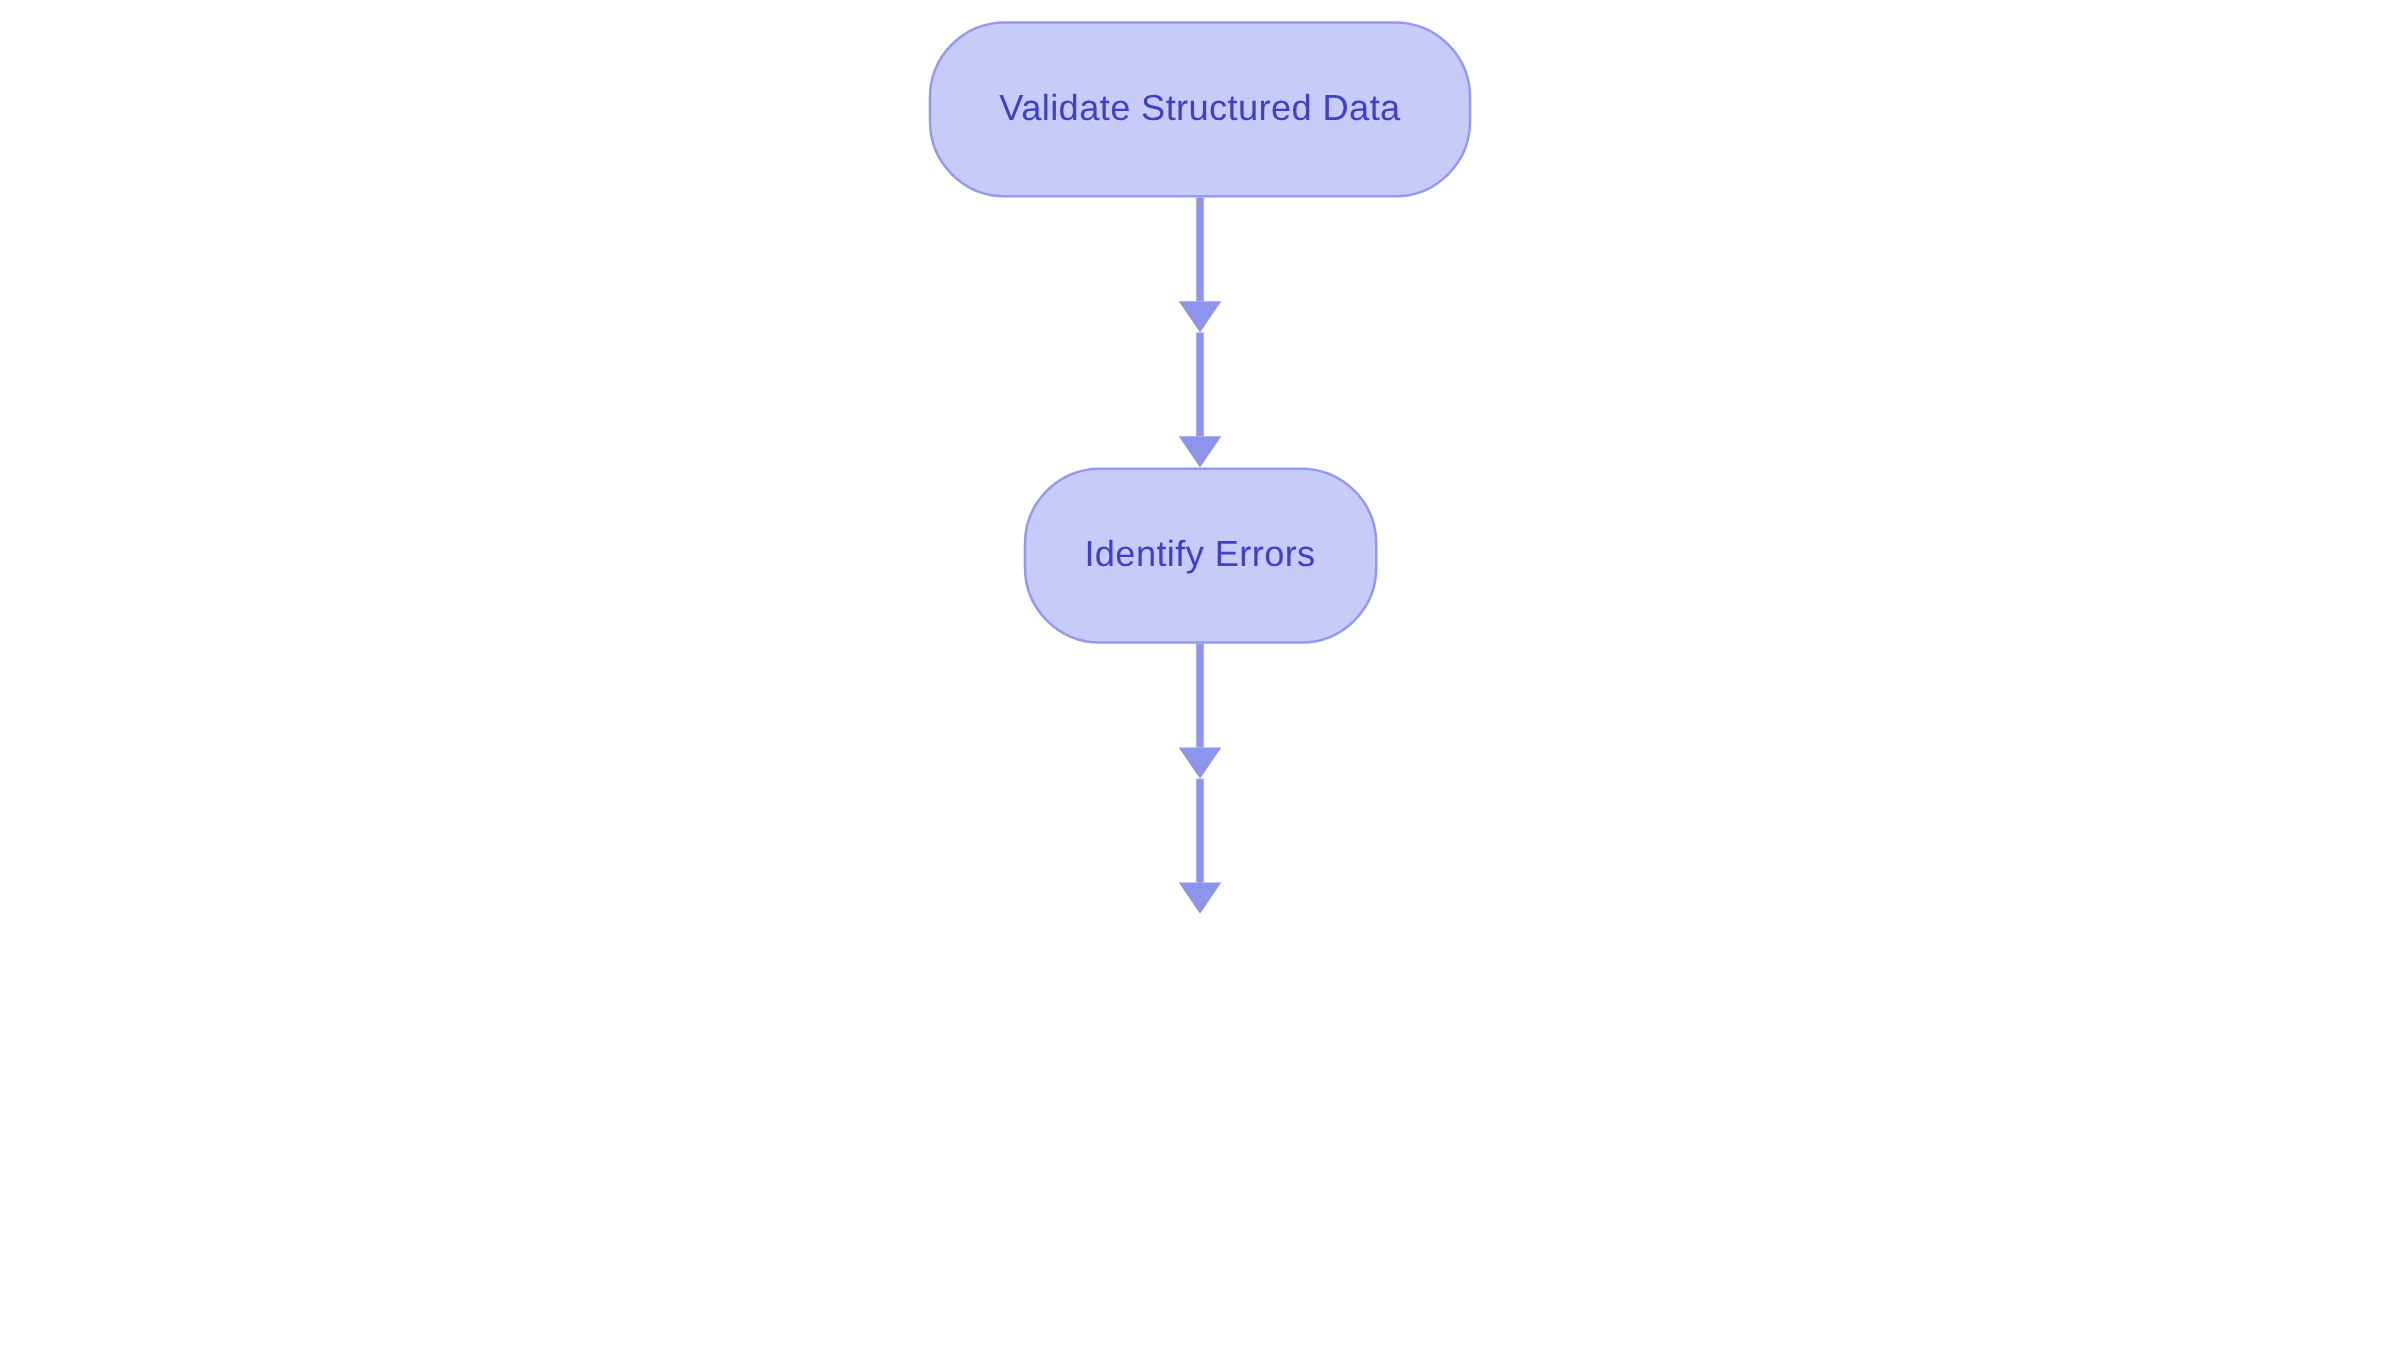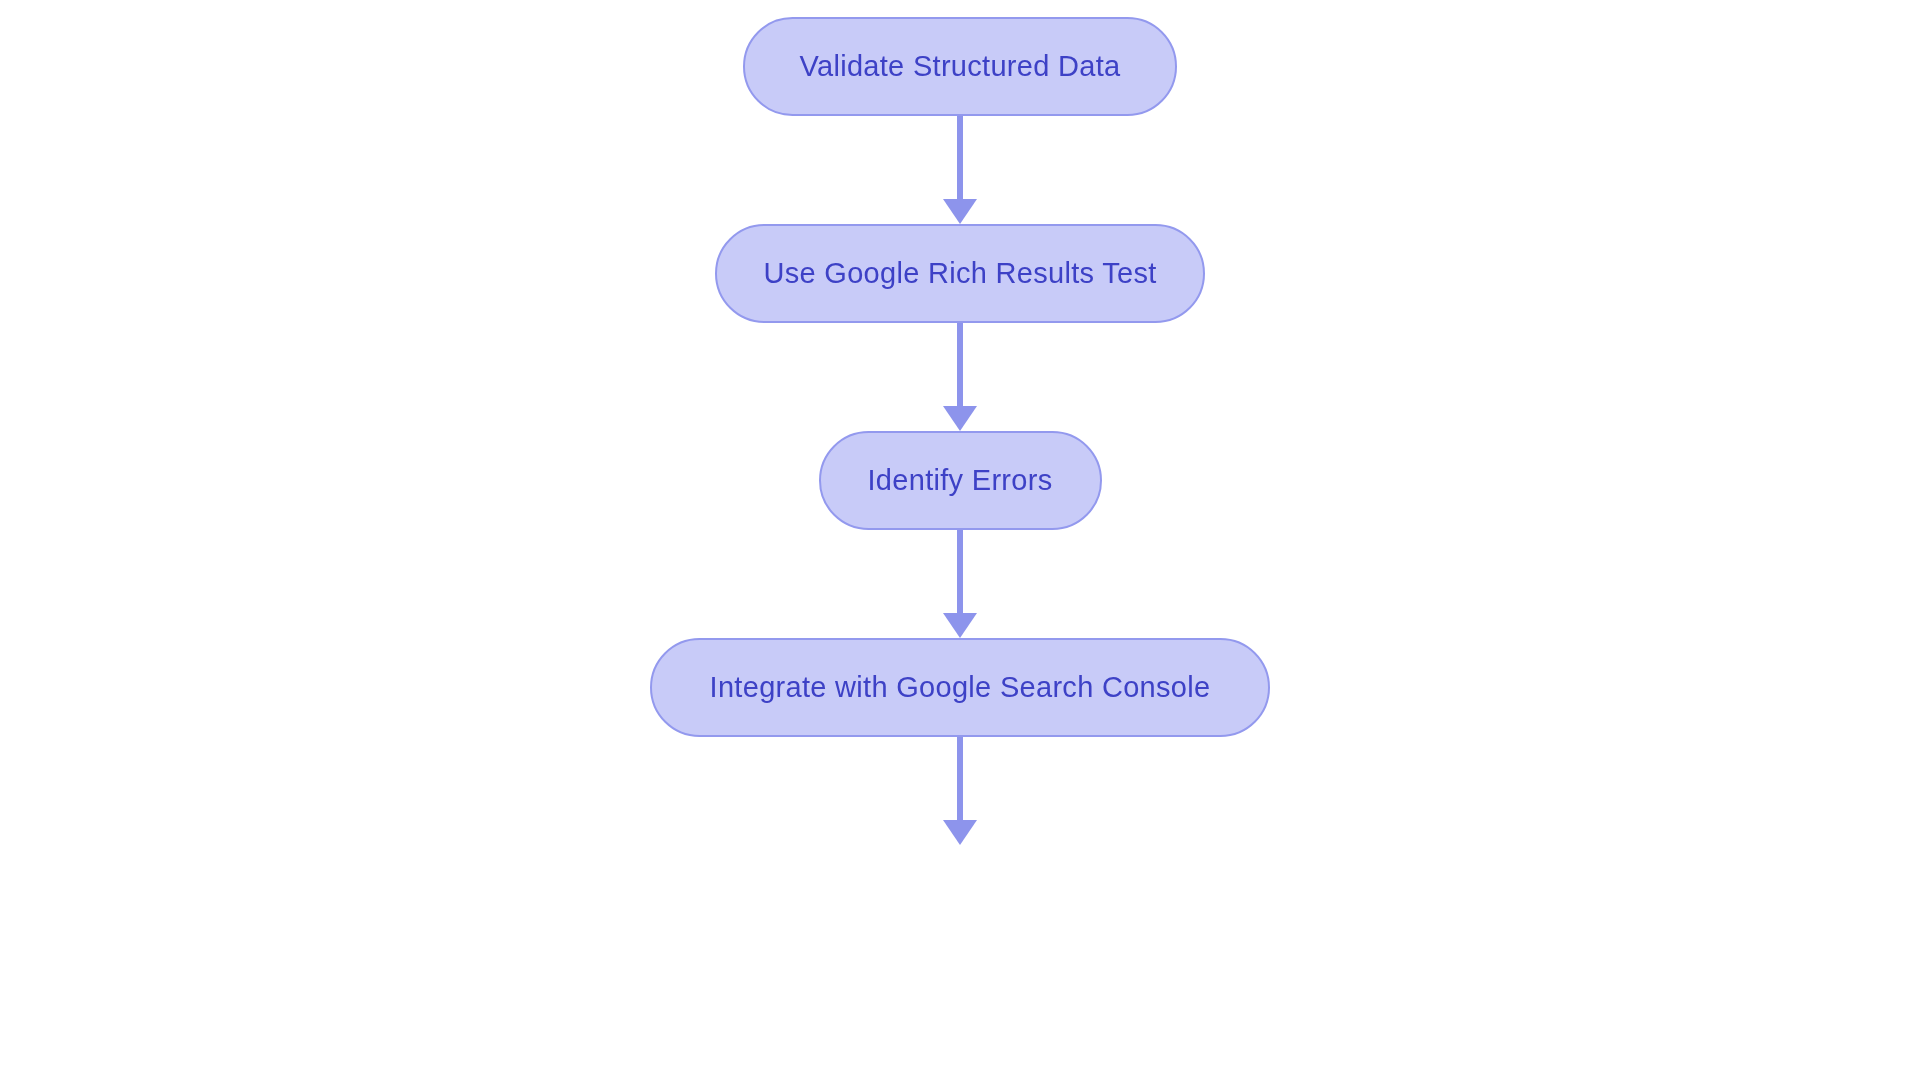--- a/index.html
+++ b/index.html
@@ -23,21 +23,21 @@
   }
   .flowchart {
     width: 100%;
     height: 100%;
     display: flex;
     flex-direction: column;
     align-items: center;
     padding-top: 17px;
   }
   .node {
-    height: 99px;
+    height: 141px;
     border-radius: 61px;
     background: var(--node-fill);
     border: 2px solid var(--node-border);
     display: flex;
     align-items: center;
     justify-content: center;
     flex: 0 0 auto;
   }
   .node .label {
     font-size: 29px;
@@ -78,41 +78,35 @@
 
   <div class="node n1">
     <span class="label">Validate Structured Data</span>
   </div>
 
   <div class="arrow">
     <div class="arrow-line"></div>
     <div class="arrow-head"></div>
   </div>
 
-  <div class="node n2">
-    <span class="label">Use Google Rich Results Test</span>
-  </div>
 
   <div class="arrow">
     <div class="arrow-line"></div>
     <div class="arrow-head"></div>
   </div>
 
   <div class="node n3">
     <span class="label">Identify Errors</span>
   </div>
 
   <div class="arrow">
     <div class="arrow-line"></div>
     <div class="arrow-head"></div>
   </div>
 
-  <div class="node n4">
-    <span class="label">Integrate with Google Search Console</span>
-  </div>
 
   <div class="arrow">
     <div class="arrow-line"></div>
     <div class="arrow-head"></div>
   </div>
 
 
 </div>
 
 </body></html>

